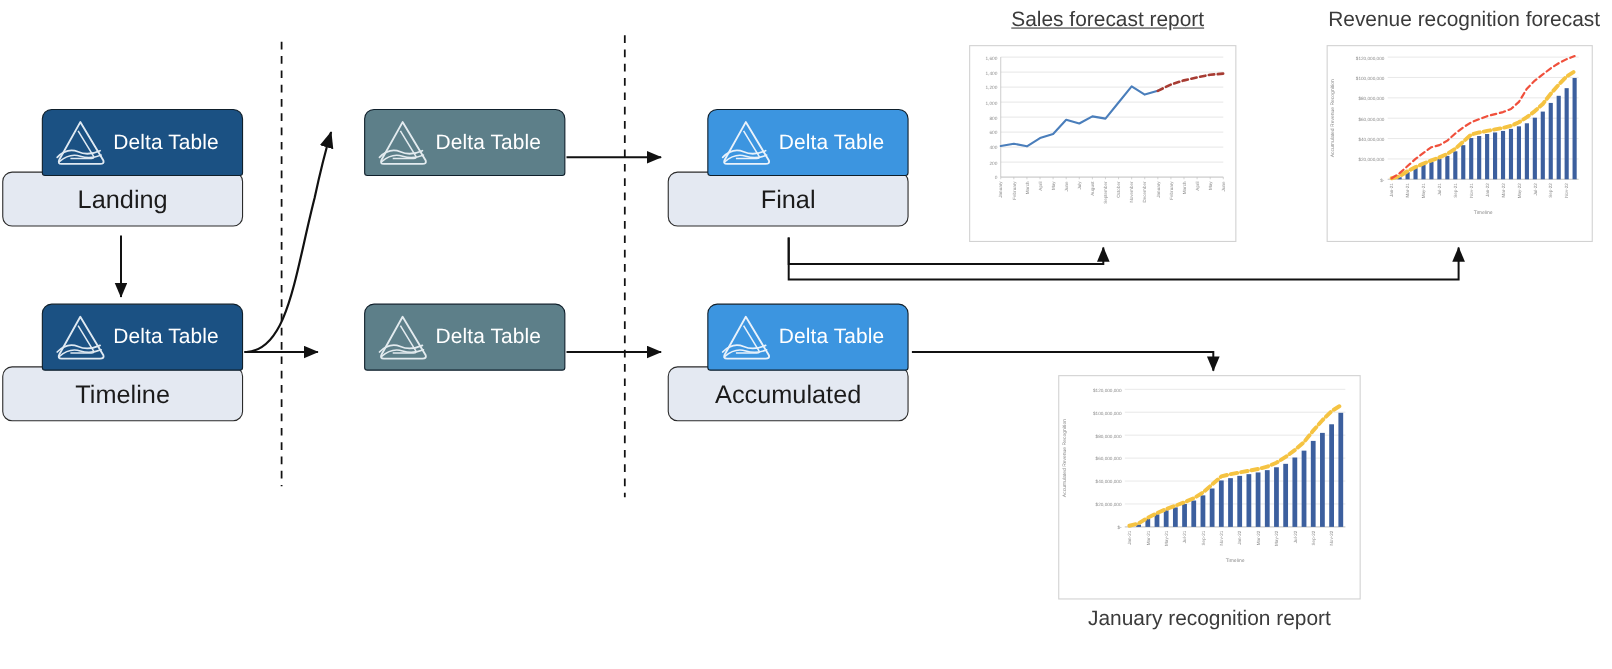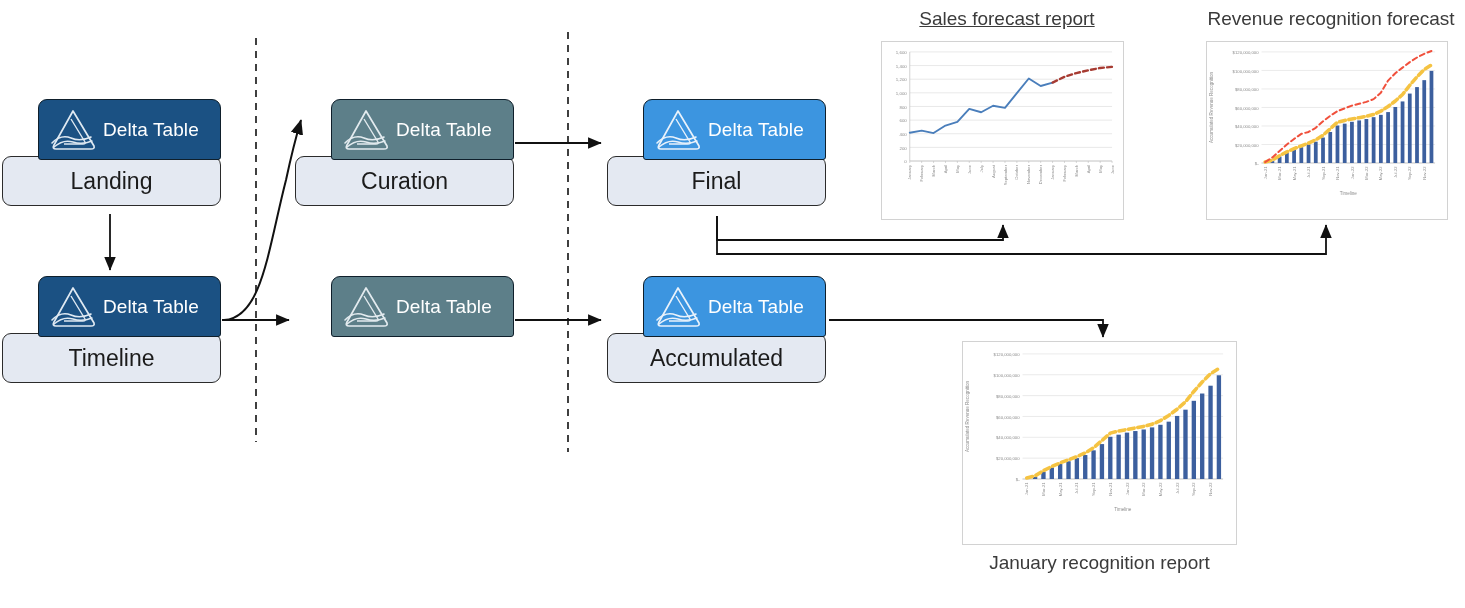--- a/index.html
+++ b/index.html
@@ -166,23 +166,20 @@
 
   <div class="node tone-curation" style="left:295px; top:99px;">
     <div class="node-head">
       <svg class="logo" viewBox="0 0 52 47">
         <path d="M26 5 L47 40 Q48 43 44 43 L9 43 Q5 43 7 39 Z" fill="none" stroke="#e3ebef" stroke-width="1.7" stroke-linejoin="round"></path>
         <path d="M24 13 L38 36 Q39 38 36 38 L17 38" fill="none" stroke="#e3ebef" stroke-width="1.4" stroke-linejoin="round"></path>
         <path d="M5 37 Q14 28 24 32 Q33 36 44 31" fill="none" stroke="#e3ebef" stroke-width="1.6" stroke-linecap="round"></path>
         <path d="M7 41 Q16 33 26 36 Q35 39 45 35" fill="none" stroke="#e3ebef" stroke-width="1.4" stroke-linecap="round"></path>
       </svg>
       <span class="hlabel">Delta Table</span>
-    </div>
-    <div class="node-body">
-      <span class="blabel">Curation</span>
     </div>
   </div>
 
   <div class="node tone-warehouse" style="left:295px; top:276px;">
     <div class="node-head">
       <svg class="logo" viewBox="0 0 52 47">
         <path d="M26 5 L47 40 Q48 43 44 43 L9 43 Q5 43 7 39 Z" fill="none" stroke="#e3ebef" stroke-width="1.7" stroke-linejoin="round"></path>
         <path d="M24 13 L38 36 Q39 38 36 38 L17 38" fill="none" stroke="#e3ebef" stroke-width="1.4" stroke-linejoin="round"></path>
         <path d="M5 37 Q14 28 24 32 Q33 36 44 31" fill="none" stroke="#e3ebef" stroke-width="1.6" stroke-linecap="round"></path>
         <path d="M7 41 Q16 33 26 36 Q35 39 45 35" fill="none" stroke="#e3ebef" stroke-width="1.4" stroke-linecap="round"></path>

